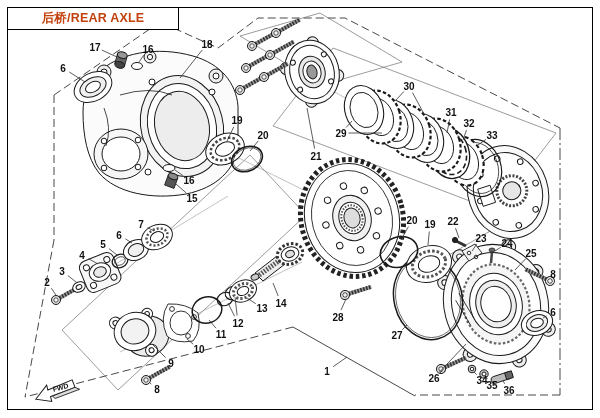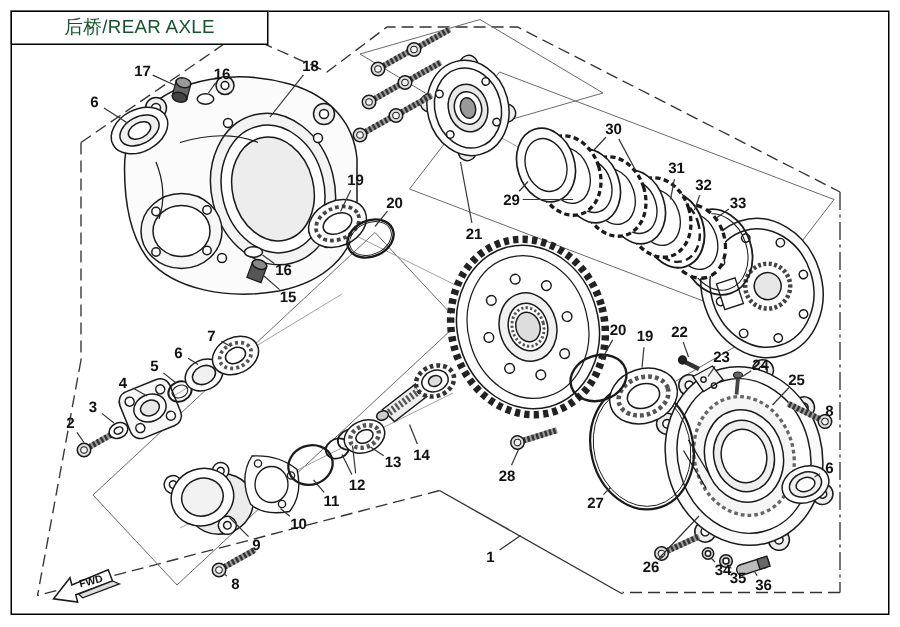--- a/index.html
+++ b/index.html
@@ -1,21 +1,21 @@
 <!DOCTYPE html>
 <html><head>
 <meta charset="utf-8">
 <style>
   html,body{margin:0;padding:0;background:#fff;}
   #stage{position:relative;width:600px;height:418px;background:#fff;overflow:hidden;
          font-family:"Liberation Sans",sans-serif;}
   .frame{position:absolute;left:7px;top:7px;right:7px;bottom:8px;border:1.3px solid #000;}
   .title-box{position:absolute;left:7px;top:7px;width:170px;height:21px;border:1.3px solid #000;
              display:flex;align-items:center;justify-content:center;background:#fff;z-index:5;}
-  .title-box span{font-size:12.5px;font-weight:normal;color:#14532d;letter-spacing:.2px;}
+  .title-box span{font-size:12.5px;font-weight:bold;color:#c2410c;letter-spacing:.2px;}
   svg{position:absolute;left:0;top:0;}
   .callout{font-family:"Liberation Sans",sans-serif;font-size:10px;font-weight:bold;fill:#111;text-anchor:middle;}
   .leader{stroke:#333;stroke-width:.8;fill:none;}
   .fwd-label{font-family:"Liberation Sans",sans-serif;font-size:7px;font-weight:bold;fill:#111;text-anchor:middle;}
 </style>
 </head>
 <body>
 
 <div id="stage">
   <div class="frame"></div>

